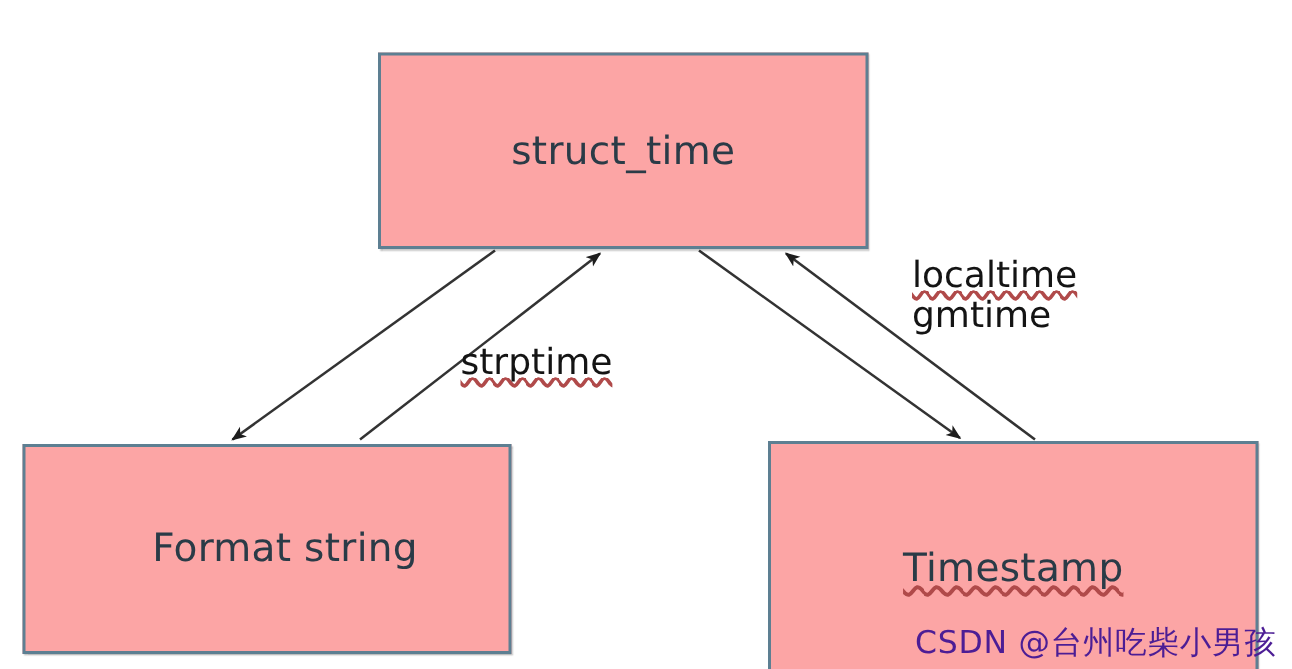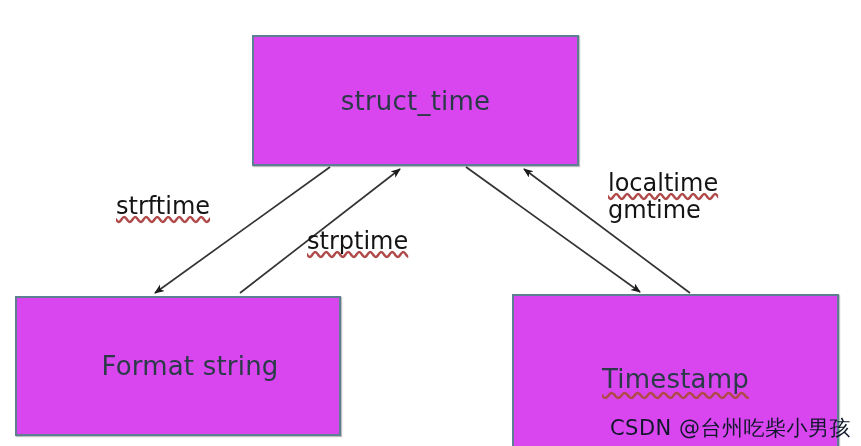--- a/index.html
+++ b/index.html
@@ -19,21 +19,21 @@
     position: absolute;
     left: 0;
     top: 0;
     width: 861px;
     height: 446px;
     pointer-events: none;
   }
   .node {
     position: absolute;
     box-sizing: border-box;
-    background: #d946ef;
+    background: #fca5a5;
     border: 2px solid #5d7f92;
     display: flex;
     align-items: center;
     justify-content: center;
     box-shadow: 1px 1px 1px rgba(0,0,0,0.25);
   }
   .node-label {
     color: #2a3b47;
     font-size: 26px;
     letter-spacing: 0.2px;
@@ -62,21 +62,21 @@
   }
   #label-strftime  { left: 116px; top: 193px; }
   #label-strptime  { left: 307px; top: 228px; }
   #label-mktime    { left: 466px; top: 236px; }
   #label-localtime-gmtime { left: 608px; top: 170px; }
 
   #watermark {
     position: absolute;
     right: 10px;
     bottom: 4px;
-    color: #0f172a;
+    color: #4c1d95;
     font-size: 21px;
     white-space: nowrap;
     letter-spacing: 0.5px;
   }
 </style>
 </head>
 <body>
 
 <div id="canvas">
 
@@ -101,23 +101,20 @@
   </div>
 
   <div class="node" id="node-format-string">
     <span class="node-label">Format string</span>
   </div>
 
   <div class="node" id="node-timestamp">
     <span class="node-label squiggle">Timestamp</span>
   </div>
 
-  <div class="edge-label" id="label-strftime">
-    <span class="sq">strftime</span>
-  </div>
 
   <div class="edge-label" id="label-strptime">
     <span class="sq">strptime</span>
   </div>
 
 
   <div class="edge-label" id="label-localtime-gmtime">
     <div><span class="sq">localtime</span></div>
     <div><span>gmtime</span></div>
   </div>

